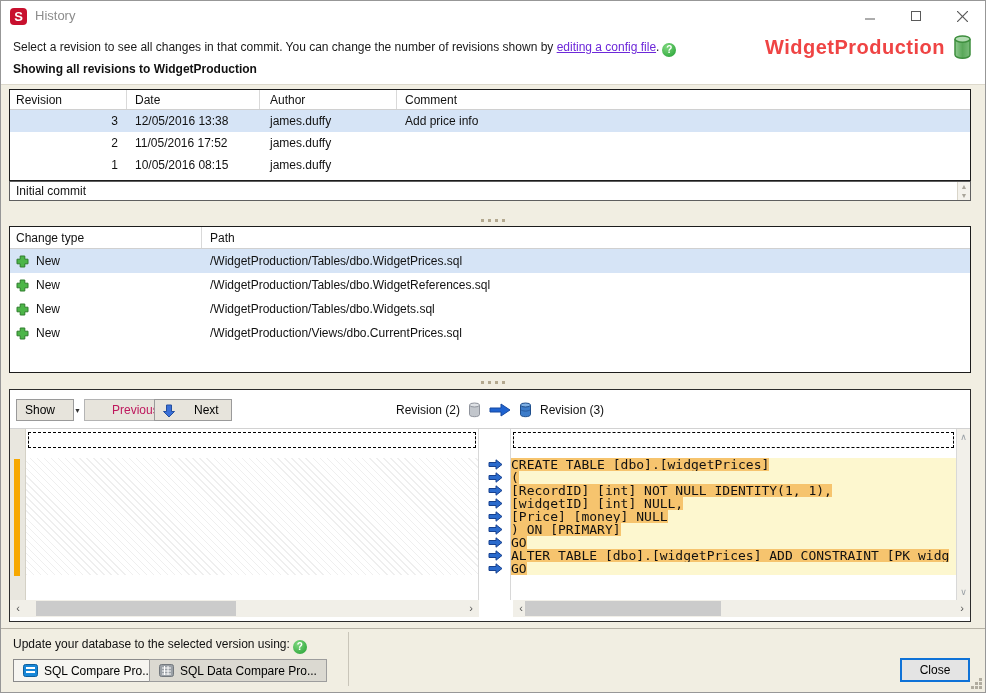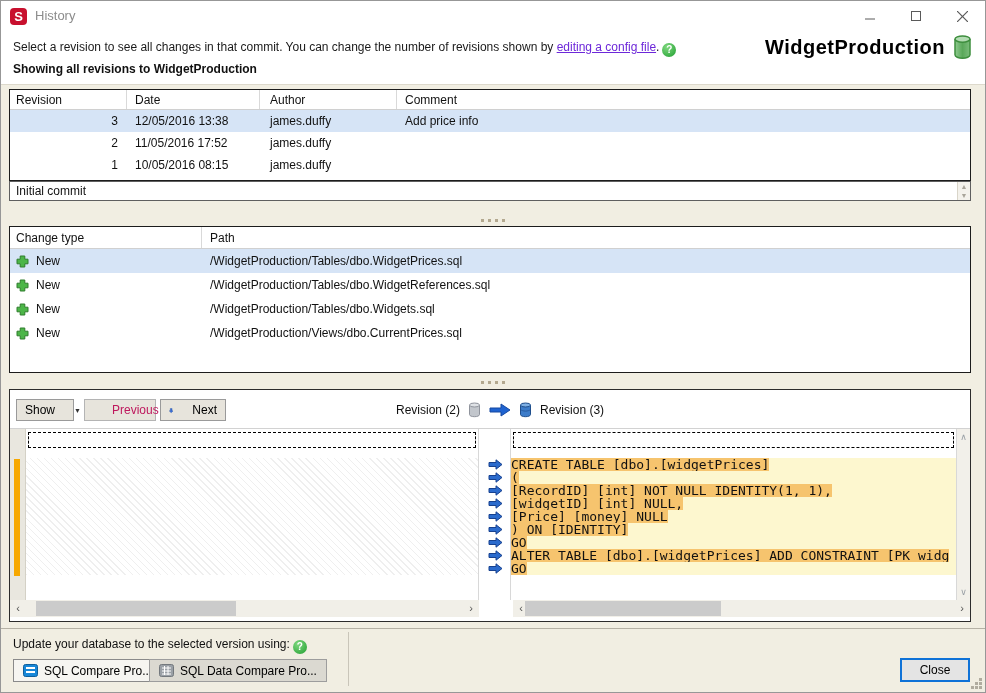--- a/index.html
+++ b/index.html
@@ -14,21 +14,21 @@
   .title { position:absolute; left:34px; top:0; line-height:30px; font-size:13px; color:#8c8c8c; }
   .win-controls { position:absolute; right:0; top:0; height:30px; display:flex; }
   .wc { width:46px; height:30px; display:flex; align-items:center; justify-content:center; cursor:pointer; }
   .header-area { position:absolute; top:30px; left:0; right:0; height:54px; background:#fff; border-bottom:1px solid #ddd9cc; }
   .instruction { position:absolute; left:12px; top:9px; font-size:12px; color:#1a1a1a; white-space:nowrap; }
   .link { color:#6d28d9; text-decoration:underline; cursor:pointer; }
   .help { display:inline-block; width:14px; height:14px; border-radius:50%;
           background:radial-gradient(circle at 35% 30%, #7fd87f, #1f9e2f); color:#fff; font-weight:bold;
           font-size:10px; line-height:14px; text-align:center; vertical-align:-2px; margin-left:3px; cursor:pointer; }
   .dbbadge { position:absolute; right:12px; top:3px; display:flex; align-items:center; gap:7px; }
-  .dbname { font-size:20px; font-weight:bold; color:#000000; letter-spacing:0.5px; }
+  .dbname { font-size:20px; font-weight:bold; color:#ef4444; letter-spacing:0.5px; }
   .heading { position:absolute; left:12px; top:31px; font-weight:bold; font-size:12px; }
 
   
   .rev-table { position:absolute; left:8px; top:88px; width:962px; height:92px; background:#fff; border:1px solid #1c1c1c; overflow:hidden; }
   .t-head { display:flex; height:20px; border-bottom:1px solid #d0d0d0; }
   .th { line-height:20px; border-right:1px solid #d9d9d9; overflow:hidden; cursor:pointer; }
   .th:last-child { border-right:none; }
   .t-row { display:flex; height:22px; line-height:22px; cursor:pointer; }
   .t-row.selected { background:#d6e4f6; }
   .td { overflow:hidden; white-space:nowrap; }
@@ -56,21 +56,21 @@
 
   
   .diff-panel { position:absolute; left:8px; top:388px; width:962px; height:233px; background:#fff; border:1px solid #2c2c2c; }
   .diff-toolbar { position:relative; height:38px; }
   .tb-btn { position:absolute; top:9px; height:22px; background:#e7e4dc; border:1px solid #9a9a9a;
             font-family:"Liberation Sans", sans-serif; font-size:12px; display:flex; align-items:center; gap:19px;
             padding:0 8px; cursor:pointer; color:#000; }
   .tb-show { left:6px; width:58px; justify-content:space-between; }
   .caret { font-size:7px; color:#333; }
   .tb-prev { left:74px; width:72px; color:#be185d; border-color:#b4b4b4; }
-  .tb-next { left:150px; width:66px; }
+  .tb-next { left:144px; width:78px; }
   .rev-labels { position:absolute; left:386px; top:9px; height:22px; display:flex; align-items:center; gap:8px; font-size:12px; }
   .diff-content { position:relative; height:172px; border-top:1px solid #d2d2d2; display:flex; overflow:hidden; }
   .overview-gutter { position:relative; width:16px; background:#e9e7df; border-right:1px solid #d4d1c6; }
   .marker { position:absolute; left:4px; top:30px; width:6px; height:117px; background:#f7a800; }
   .pane { position:relative; overflow:hidden; background:#fff; }
   .pane.left { width:452px; }
   .pane.right { flex:1; }
   .anchor-box { margin:3px 2px 0 2px; height:16px; border:1px dashed #000; }
   .hatch { position:absolute; left:0; right:0; top:29px; height:117px;
            background:repeating-linear-gradient(45deg, #efefef 0, #efefef 1px, #ffffff 1px, #ffffff 5px); }
@@ -332,21 +332,21 @@
           </svg>
       </div>
       <div class="pane right">
         <div class="anchor-box"></div>
         <div class="code">
           <div class="code-line"><span class="hl">CREATE TABLE [dbo].[widgetPrices]</span></div>
           <div class="code-line"><span class="hl">(</span></div>
           <div class="code-line"><span class="hl">[RecordID] [int] NOT NULL IDENTITY(1, 1),</span></div>
           <div class="code-line"><span class="hl">[widgetID] [int] NULL,</span></div>
           <div class="code-line"><span class="hl">[Price] [money] NULL</span></div>
-          <div class="code-line"><span class="hl">) ON [IDENTITY]</span></div>
+          <div class="code-line"><span class="hl">) ON [PRIMARY]</span></div>
           <div class="code-line"><span class="hl">GO</span></div>
           <div class="code-line"><span class="hl">ALTER TABLE [dbo].[widgetPrices] ADD CONSTRAINT [PK_widg</span></div>
           <div class="code-line"><span class="hl">GO</span></div>
         </div>
       </div>
       <div class="vscroll">
           <span>∧</span>
           <span>∨</span>
         </div>
     </div>

